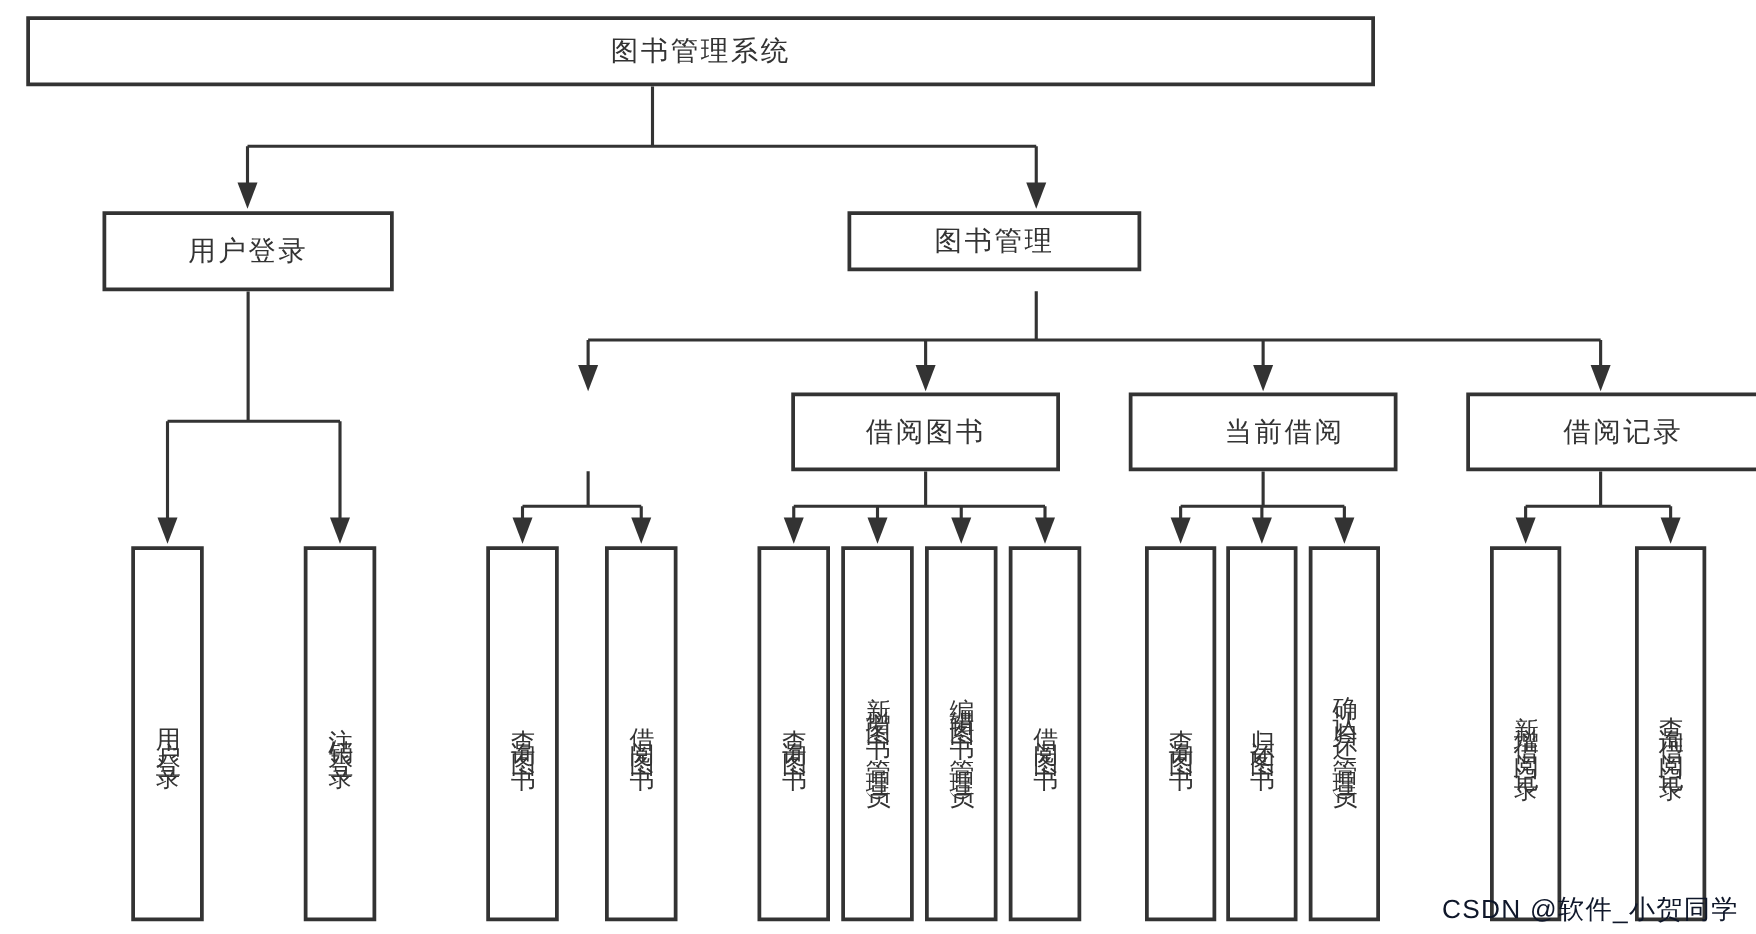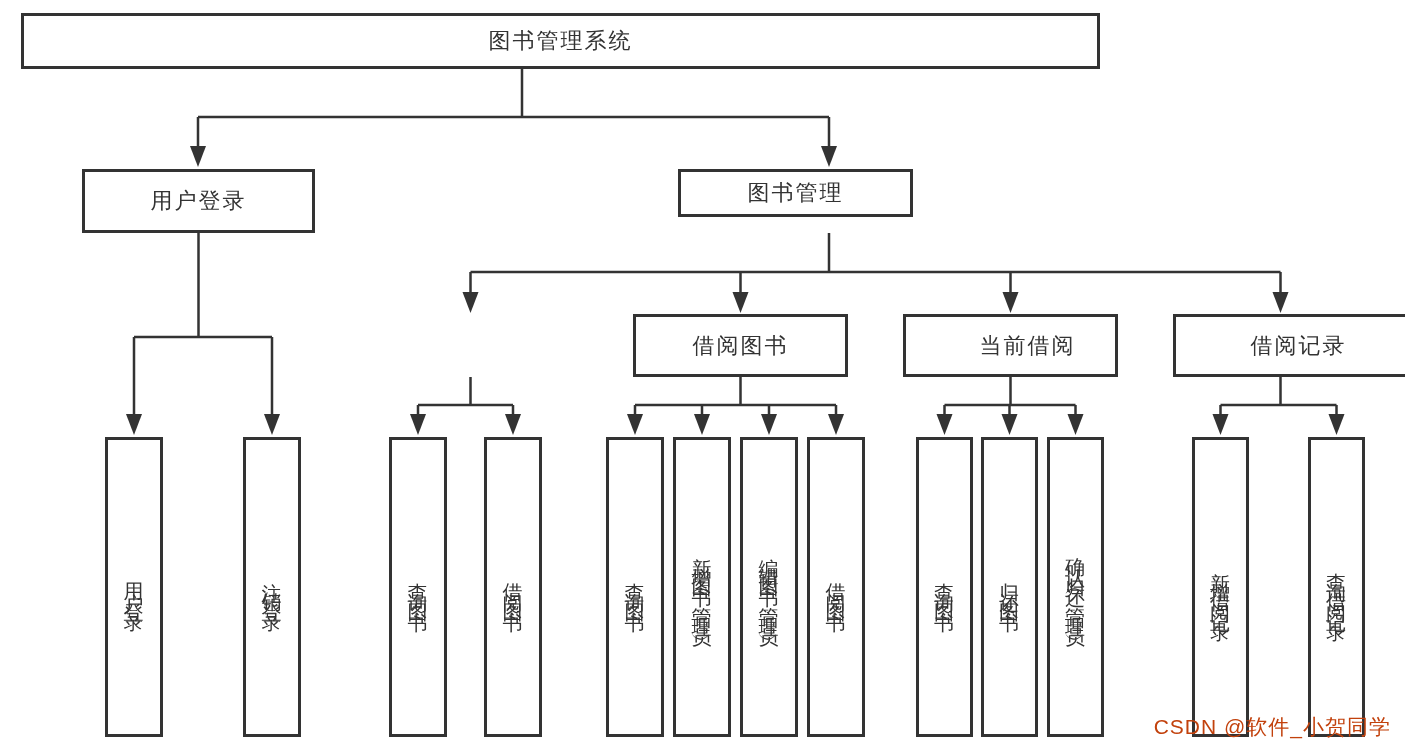--- a/index.html
+++ b/index.html
@@ -66,21 +66,21 @@
   #lf-d2 { left: 981px;  width: 57px; }
   #lf-d3 { left: 1047px; width: 57px; }
   #lf-e1 { left: 1192px; width: 57px; }
   #lf-e2 { left: 1308px; width: 57px; }
   .watermark {
     position: absolute;
     right: 14px;
     bottom: 6px;
     font-size: 21px;
     letter-spacing: 1px;
-    color: #c2410c;
+    color: #0f172a;
   }
 </style>
 </head>
 <body>
 
 <div id="canvas">
 
   <svg id="connectors" width="1405" height="747" viewBox="0 0 1405 747" aria-hidden="true">
     <g stroke="#333333" stroke-width="2.5" fill="none">
 

